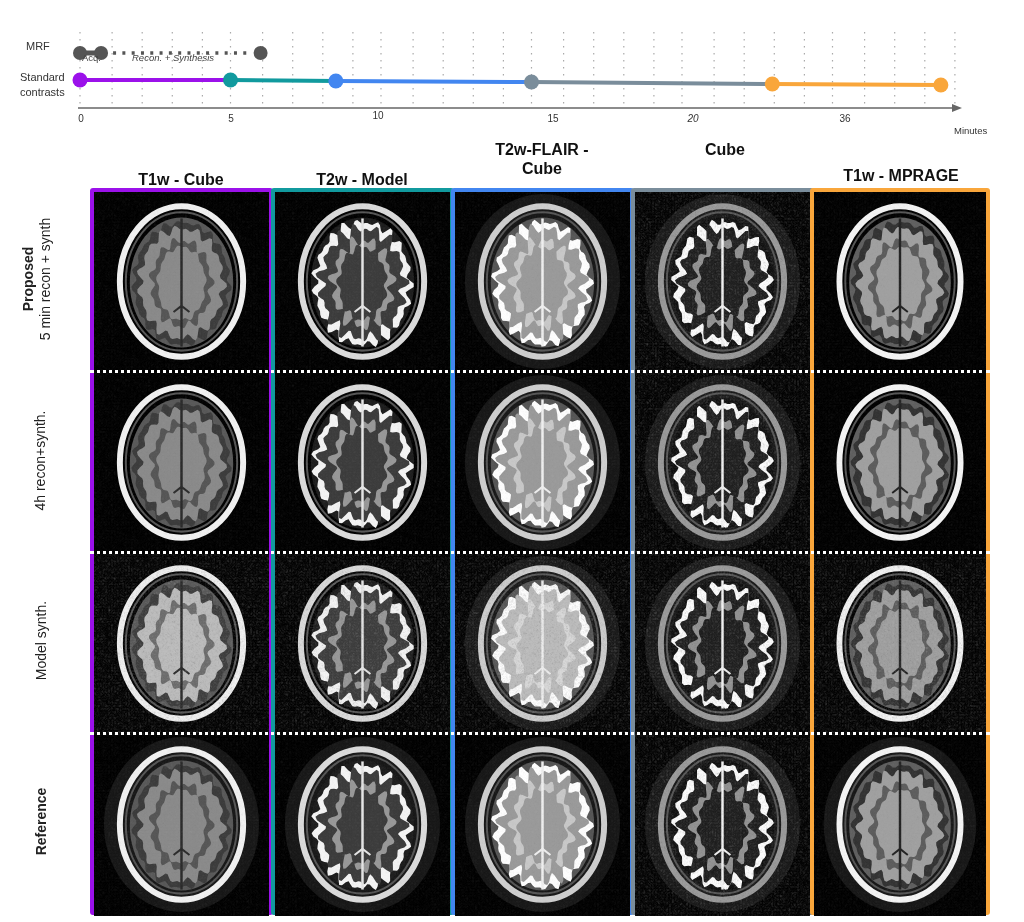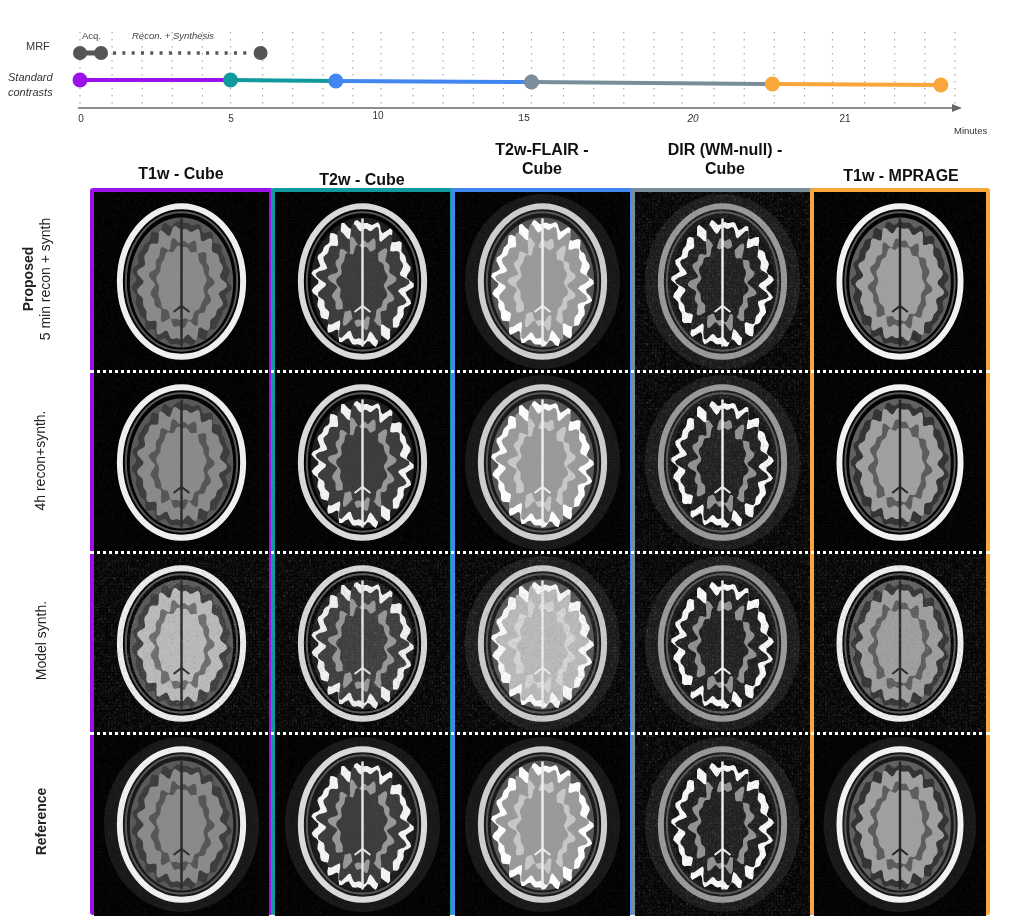--- a/index.html
+++ b/index.html
@@ -2,21 +2,21 @@
 <html><head>
 <meta charset="utf-8">
 <style>
   * { box-sizing: border-box; margin: 0; padding: 0; }
   html, body { width: 1024px; height: 922px; background: #ffffff; overflow: hidden; }
   body { position: relative; font-family: "Liberation Sans", sans-serif; color: #222; }
 
   
   #timeline { position: absolute; left: 0; top: 0; width: 1024px; height: 140px; }
   .tl-label { position: absolute; font-size: 11px; color: #333; line-height: 15px; }
-  .tl-small { position: absolute; font-size: 9.5px; color: #444; }
+  .tl-small { position: absolute; font-size: 9.5px; color: #444; margin-top: 22px; }
   .tick-label { position: absolute; font-size: 10px; color: #333; transform: translateX(-50%); }
   .minutes-label { position: absolute; font-size: 9.5px; color: #333; }
 
   
   .col-title { position: absolute; font-weight: bold; font-size: 16px; color: #111; text-align: center; line-height: 19px; }
   .row-label { position: absolute; font-size: 14px; color: #222; white-space: nowrap; transform-origin: center center; text-align: center; line-height: 17px; }
   .row-label b { font-weight: bold; }
   .column { position: absolute; top: 188px; height: 727px; border: 4px solid; border-radius: 3px; background: #000; }
   .cell { position: absolute; left: 0; width: 100%; height: 181px; overflow: hidden; }
   .cell svg { width: 100%; height: 100%; display: block; }
@@ -71,45 +71,44 @@
       <line x1="772.3000000000001" y1="84" x2="940.8600000000001" y2="85" stroke="#f9a63b" stroke-width="4"></line>
       <circle cx="80" cy="80" r="7.5" fill="#9b11ea"></circle>
       <circle cx="230.5" cy="80" r="7.5" fill="#119a9e"></circle>
       <circle cx="335.85" cy="81" r="7.5" fill="#4286f0"></circle>
       <circle cx="531.5" cy="82" r="7.5" fill="#7a8d9b"></circle>
       <circle cx="772.3000000000001" cy="84" r="7.5" fill="#f9a63b"></circle>
       <circle cx="940.8600000000001" cy="85" r="7.5" fill="#f9a63b"></circle>
     </svg>
 
   <div class="tl-label" style="left:26px; top:39px;">MRF</div>
-  <div class="tl-label" style="left:8px; top:70px; text-align:left;font-style:italic;">
+  <div class="tl-label" style="left:20px; top:70px; text-align:left;">
     <div>Standard</div>
     <div>contrasts</div>
   </div>
 
   <div class="tl-small" style="left:82px; top:30px;">Acq.</div>
   <div class="tl-small" style="left:132px; top:30px;font-style:italic;">Recon. + Synthesis</div>
 
   <div class="tick-label" style="left:81px; top:113px;">0</div>
   <div class="tick-label" style="left:231px; top:113px;">5</div>
   <div class="tick-label" style="left:378px; top:110px;text-align:center;">10</div>
-  <div class="tick-label" style="left:524px; top:113px;font-family:Liberation Mono, monospace;">15</div>
+  <div class="tick-label" style="left:553px; top:113px;">15</div>
   <div class="tick-label" style="left:693px; top:113px;font-style:italic;">20</div>
-  <div class="tick-label" style="left:845px; top:113px;">21</div>
+  <div class="tick-label" style="left:845px; top:113px;">36</div>
   <div class="minutes-label" style="left:920px; top:125px;padding-left:34px;">Minutes</div>
 </div>
 
-<div class="col-title" style="left:90px; width:182px; top:164px;">T1w - Cube</div>
-<div class="col-title" style="left:272px; width:180px; top:170px;">T2w - Cube</div>
+<div class="col-title" style="left:90px; width:182px; top:170px;">T1w - Cube</div>
+<div class="col-title" style="left:272px; width:180px; top:170px;">T2w - Model</div>
 <div class="col-title" style="left:452px; width:180px; top:140px;">
   <div>T2w-FLAIR -</div>
   <div>Cube</div>
 </div>
 <div class="col-title" style="left:625px; width:200px; top:140px;">
-  <div>DIR (WM-null) -</div>
   <div>Cube</div>
 </div>
 <div class="col-title" style="left:812px; width:178px; top:166px;">T1w - MPRAGE</div>
 
 <div class="row-label" style="left:-53px; top:262px; width:180px; transform:rotate(-90deg);">
   <div><b>Proposed</b></div>
   <div>5 min recon + synth</div>
 </div>
 <div class="row-label" style="left:-25px; top:452px; width:130px; transform:rotate(-90deg);">4h recon+synth.</div>
 <div class="row-label" style="left:-14px; top:632px; width:110px; transform:rotate(-90deg);">Model synth.</div>

